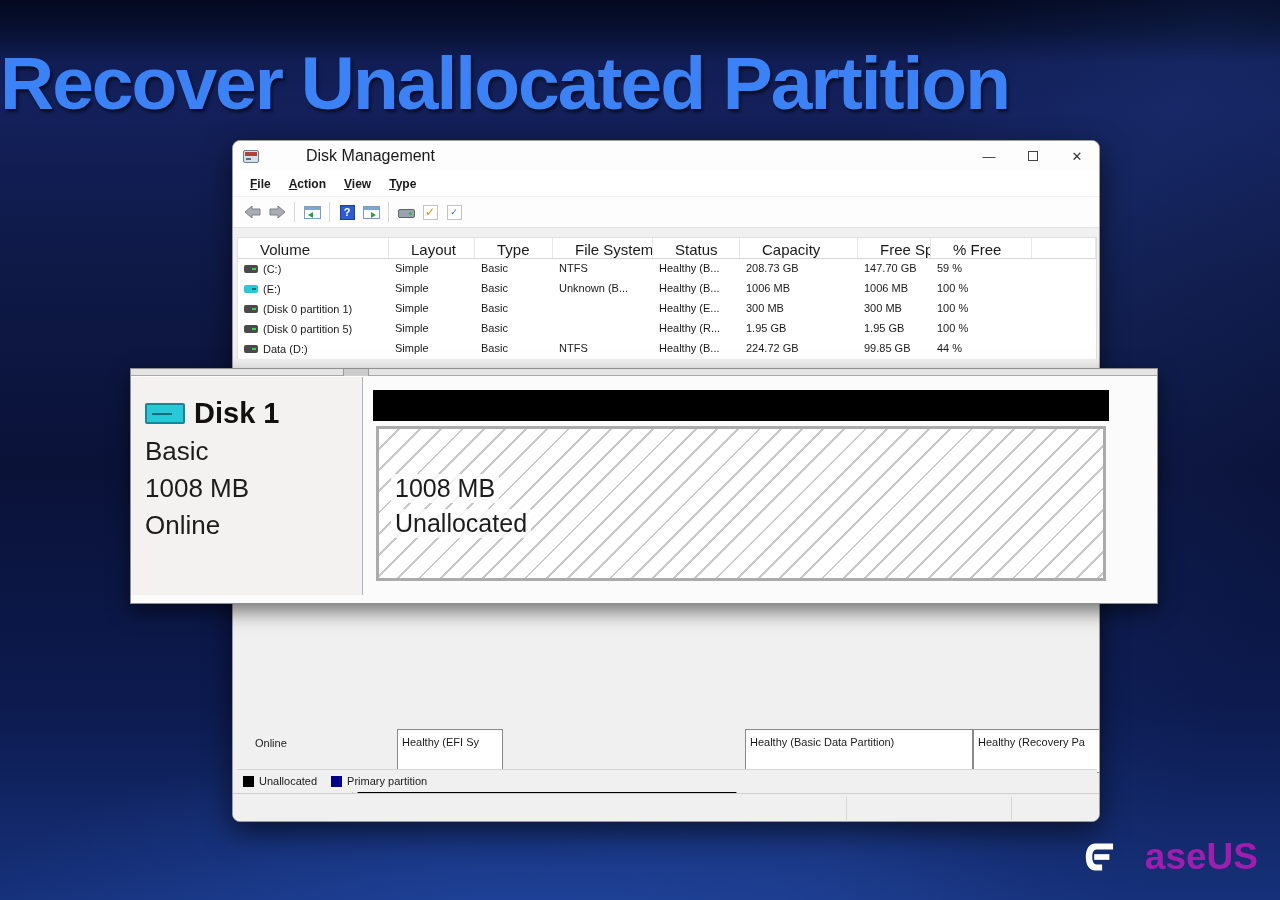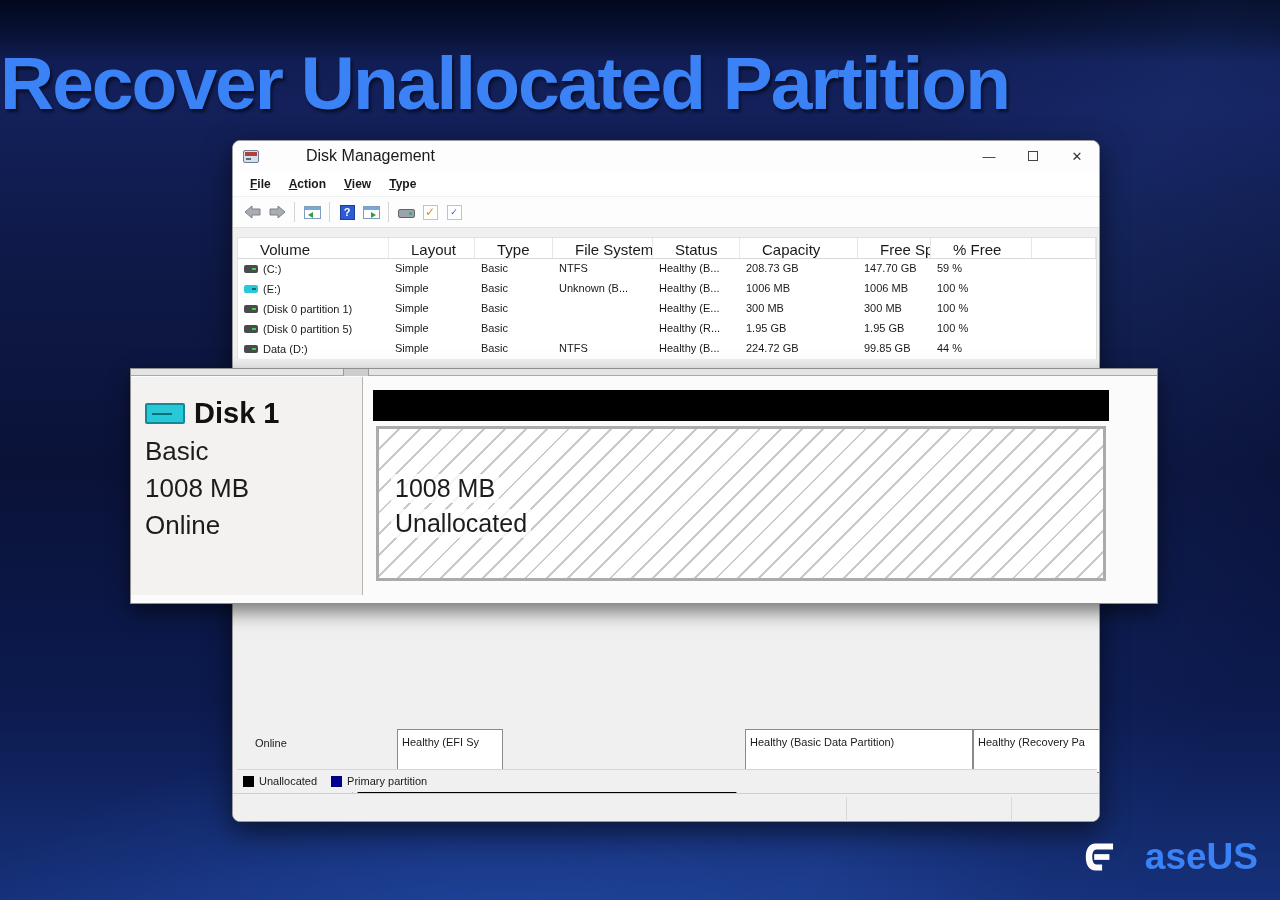--- a/index.html
+++ b/index.html
@@ -111,21 +111,21 @@
   .co-black-band { position:absolute; left:242px; top:21px; width:736px; height:31px; background:#000; }
   .co-hatch {
     position:absolute; left:245px; top:57px; width:730px; height:155px;
     border:3px solid #ababab;
     background:repeating-linear-gradient(135deg, #ffffff 0 13px, #c9c9c9 13px 15px);
   }
   .co-hatch .ctext  { position:absolute; left:12px; top:45px;  font-size:25px; color:#1c1c1c; background:rgba(255,255,255,.8); padding:0 4px; }
   .co-hatch .ctext2 { position:absolute; left:12px; top:80px; font-size:25px; color:#1c1c1c; background:rgba(255,255,255,.8); padding:0 4px; }
 
   
-  .brand { position:absolute; right:22px; top:836px; display:flex; align-items:center; color:#3b82f6;gap:28px; }
+  .brand { position:absolute; right:22px; top:836px; display:flex; align-items:center; color:#a21caf;gap:28px; }
   .brand-text { font-size:37px; font-weight:700; letter-spacing:0; }
 </style>
 </head>
 <body>
 
 <div class="headline">Recover Unallocated Partition</div>
 
 <div class="dm-window">
 
   <div class="titlebar">

